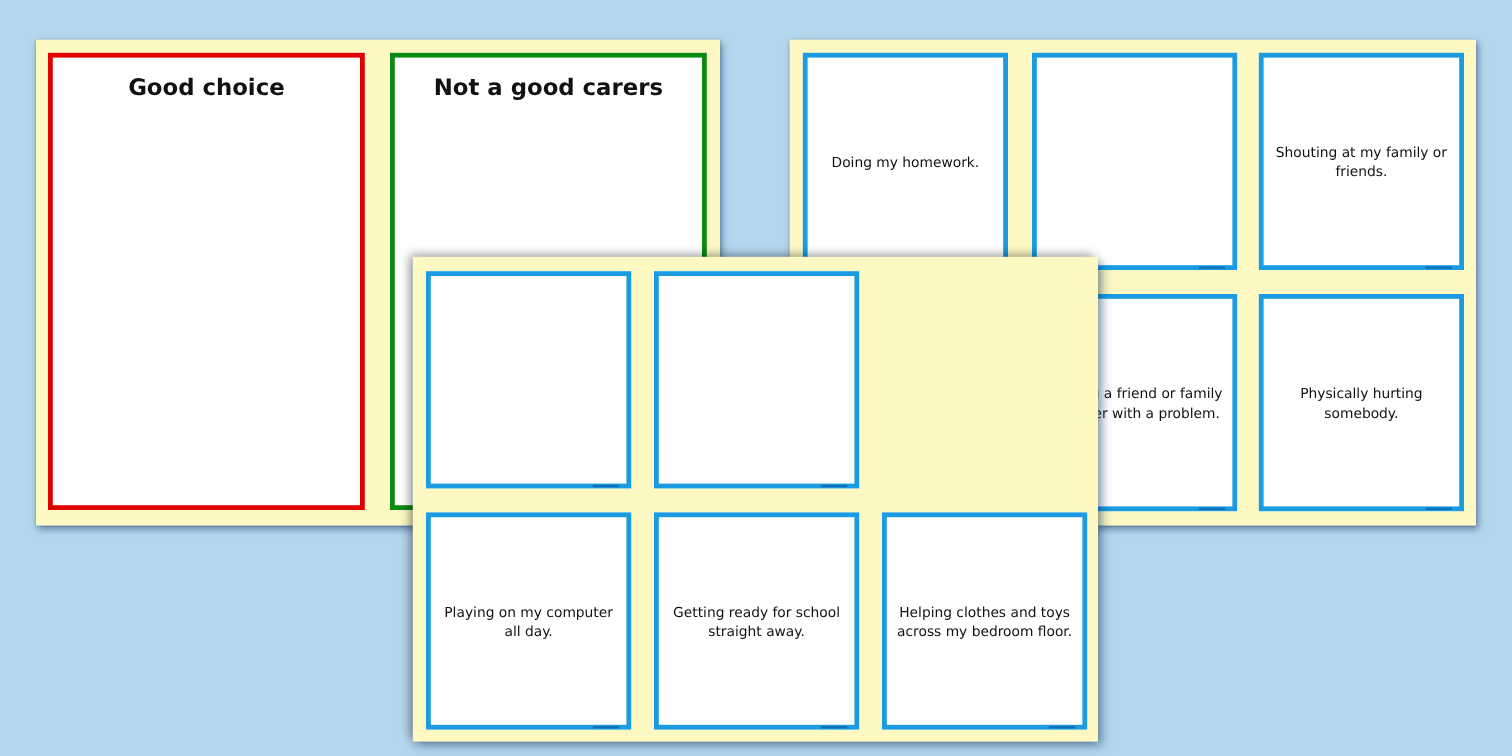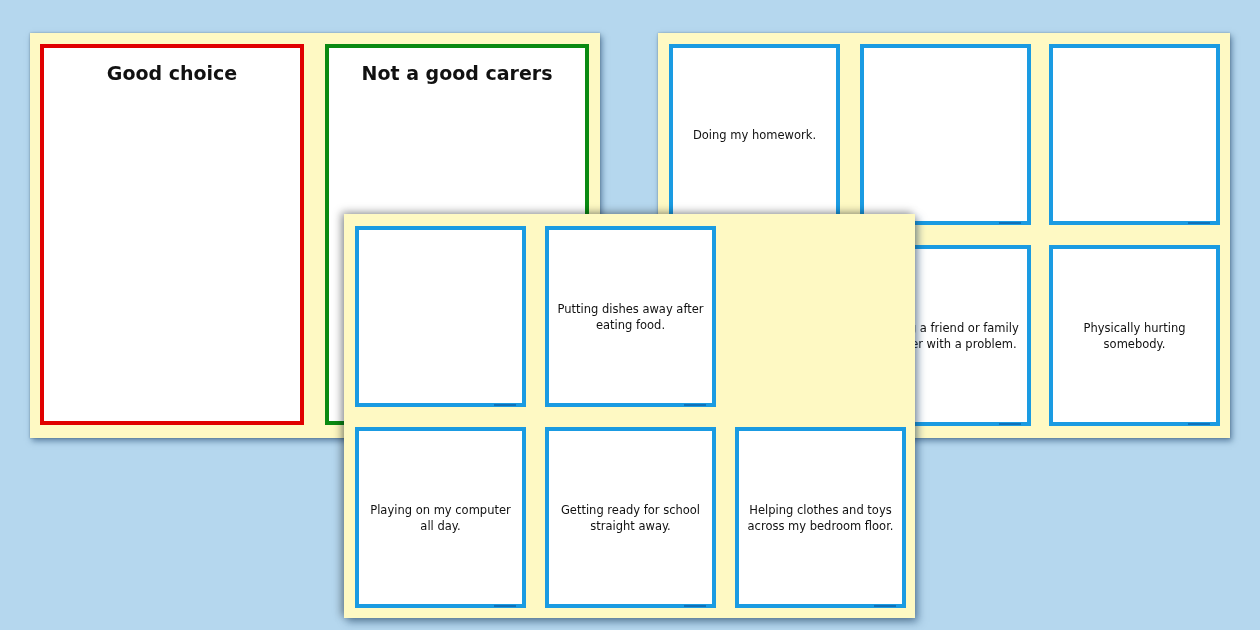--- a/index.html
+++ b/index.html
@@ -58,38 +58,38 @@
 
 <div class="sheet" id="sheet-cards-a">
   <div class="card" style="left:11px;top:11px">
     <div class="card-text">Doing my homework.</div>
     <div class="card-mark"></div>
   </div>
   <div class="card" style="left:202px;top:11px">
     <div class="card-mark"></div>
   </div>
   <div class="card" style="left:391px;top:11px">
+    <div class="card-text">Shouting at my family or friends.</div>
     <div class="card-mark"></div>
   </div>
   <div class="card" style="left:202px;top:212px">
     <div class="card-text">Helping a friend or family member with a problem.</div>
     <div class="card-mark"></div>
   </div>
   <div class="card" style="left:391px;top:212px">
     <div class="card-text">Physically hurting somebody.</div>
     <div class="card-mark"></div>
   </div>
 </div>
 
 <div class="sheet" id="sheet-cards-b">
   <div class="card" style="left:11px;top:12px">
     <div class="card-mark"></div>
   </div>
   <div class="card" style="left:201px;top:12px">
-    <div class="card-text">Putting dishes away after eating food.</div>
     <div class="card-mark"></div>
   </div>
   <div class="card" style="left:201px;top:213px">
     <div class="card-text">Getting ready for school straight away.</div>
     <div class="card-mark"></div>
   </div>
   <div class="card" style="left:11px;top:213px">
     <div class="card-text">Playing on my computer all day.</div>
     <div class="card-mark"></div>
   </div>

